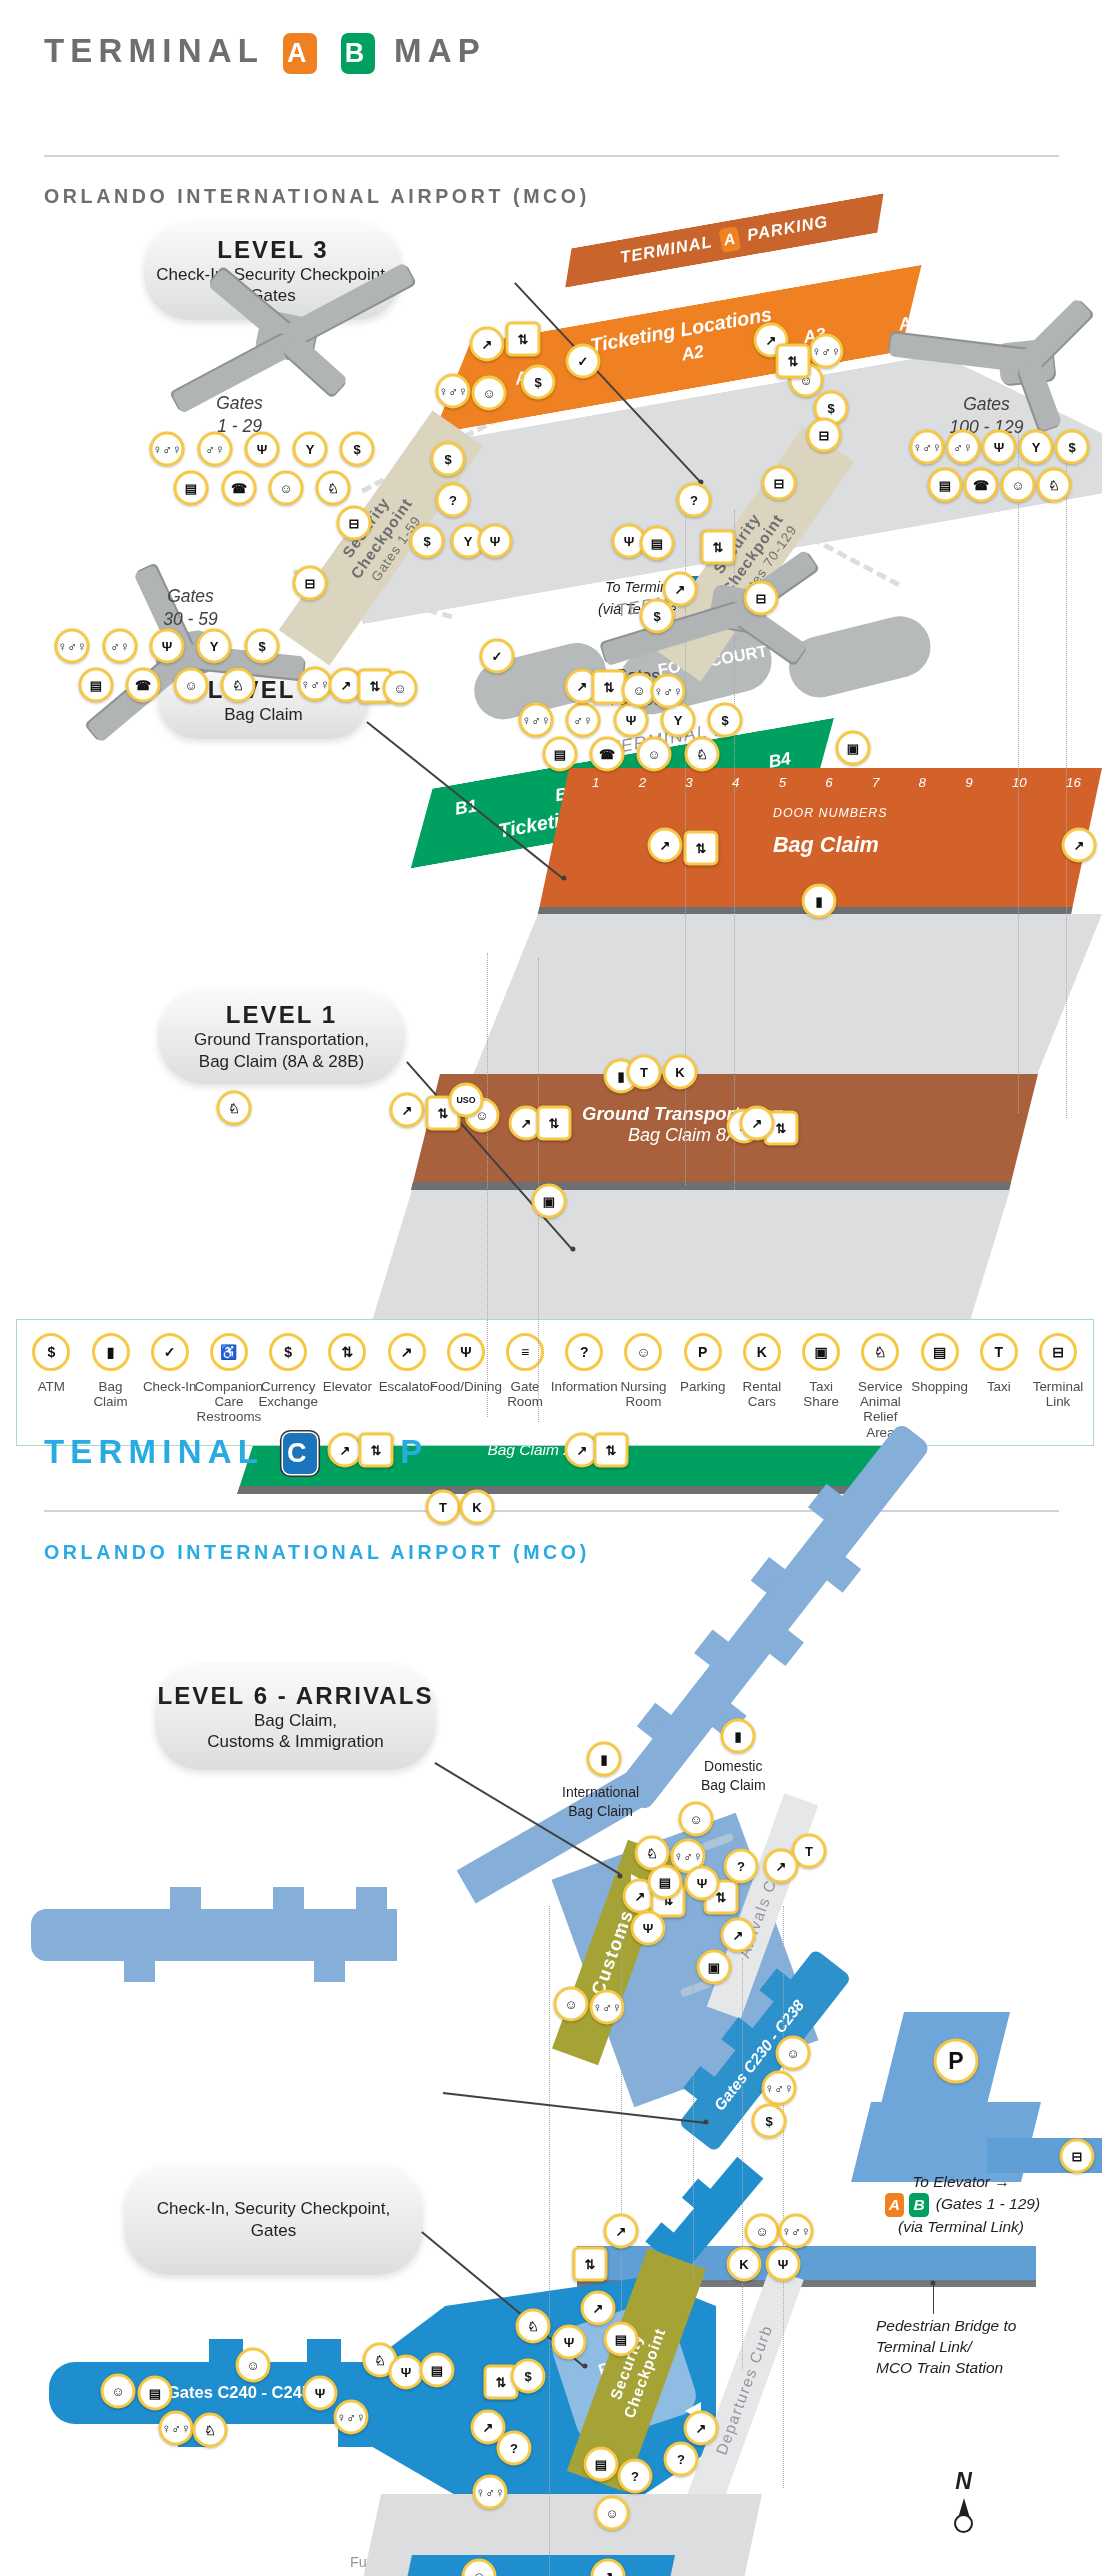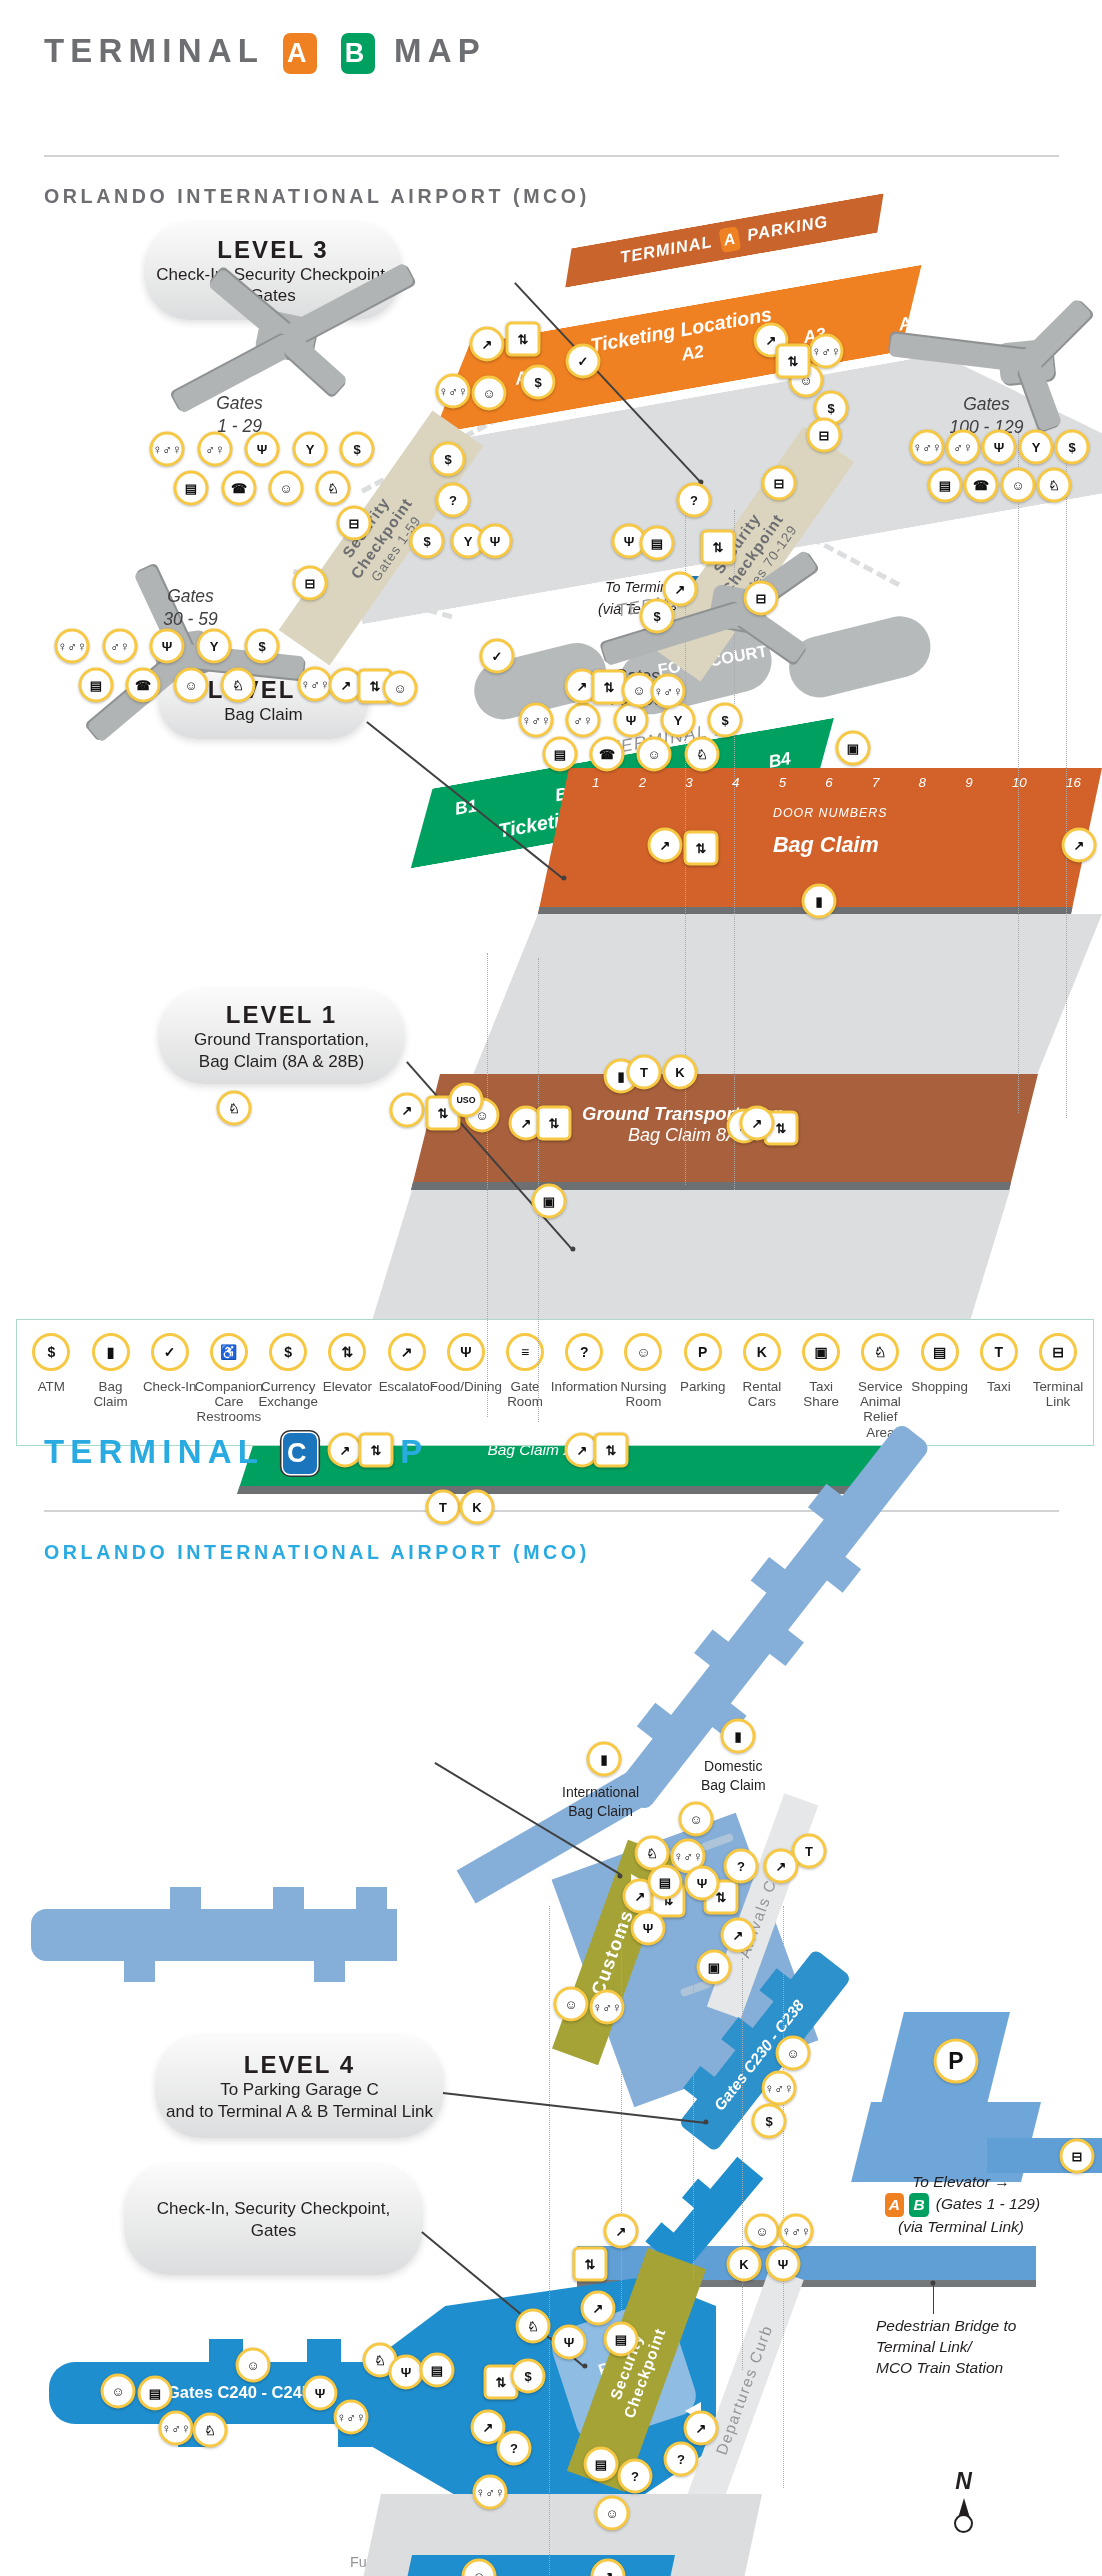--- a/index.html
+++ b/index.html
@@ -553,25 +553,25 @@
 
   <div class="abs" style="left:381px;top:2494px;width:381px;height:227px;background:#DCDDDE;transform:skewX(-12deg);transform-origin:0 0"></div>
   <div class="abs" style="left:412px;top:2555px;width:263px;height:149px;background:#1F8ECE;transform:skewX(-12deg);transform-origin:0 0"></div>
 
   <div class="abs" style="left:943px;top:2468px;width:41px;text-align:center">
     <div style="font-size:23px;font-weight:bold;color:#231F20;font-style:italic">N</div>
     <div style="width:0;height:0;margin:3.1px auto 0;border-left:8.2px solid transparent;border-right:8.2px solid transparent;border-bottom:27px solid #231F20"></div>
     <div style="width:15.5px;height:15.5px;border:2.6px solid #231F20;border-radius:50%;background:#fff;margin:-11.3px auto 0"></div>
   </div>
 
-  <div class="abs pill" style="left:155px;top:2035px;width:289px;height:103px">
-    <div class="pt">LEVEL 4</div>
+  <div class="abs pill" style="left:155px;top:1664px;width:281px;height:106px">
+    <div class="pt">LEVEL 6 - ARRIVALS</div>
     <div class="pd">
-        <div>To Parking Garage C</div>
-        <div>and to Terminal A &amp; B Terminal Link</div>
+        <div>Bag Claim,</div>
+        <div>Customs &amp; Immigration</div>
       </div>
   </div>
   <div class="abs pill" style="left:124px;top:2164px;width:299px;height:111px">
     <div class="pd">
         <div>Check-In, Security Checkpoint,</div>
         <div>Gates</div>
       </div>
   </div>
 
   <div class="abs ln" style="left:435px;top:1762px;width:216px;transform:rotate(31deg)"></div>

